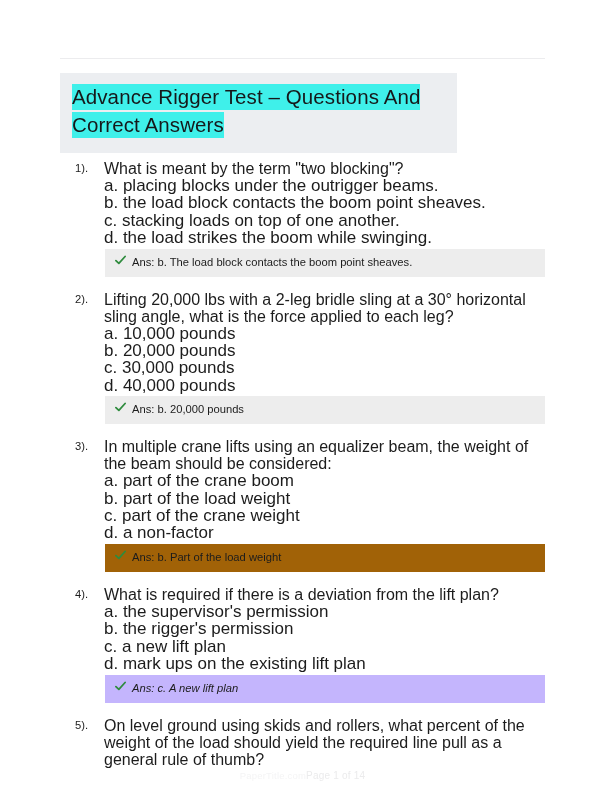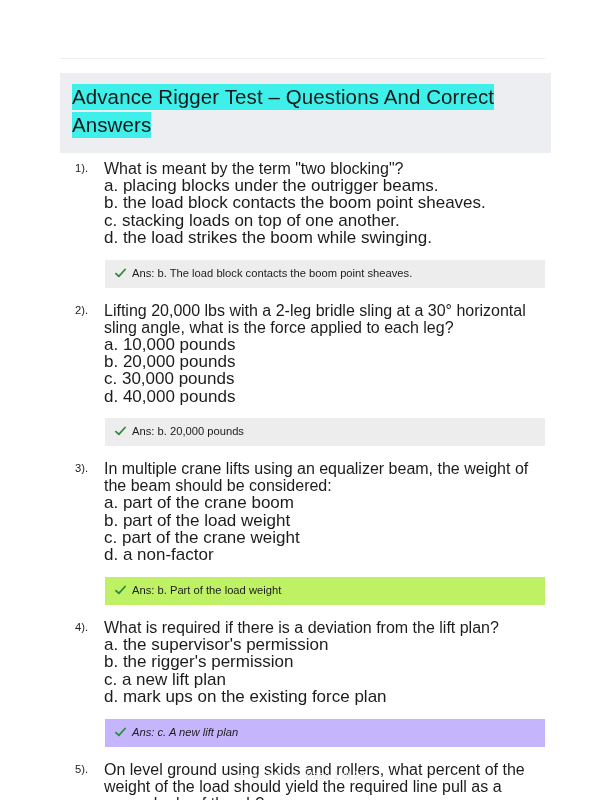--- a/index.html
+++ b/index.html
@@ -31,21 +31,21 @@
     width: 485px;
     height: 1px;
     background: #ececee;
   }
 
   
   .title-band {
     position: absolute;
     left: 60px;
     top: 73px;
-    width: 491px;
+    width: 397px;
     min-height: 70px;
     background: #eceef1;
     box-sizing: border-box;
     padding: 10px 12px 14px 12px;
   }
   .title-text {
     display: inline;
     font-size: 20.5px;
     line-height: 28px;
     font-weight: 400;
@@ -107,27 +107,27 @@
   }
   .options li {
     font-size: 17px;
     line-height: 17.4px;
     color: #1c1c1c;
   }
 
   
   .answer-bar {
     position: relative;
-    margin: 13px 0 0 105px;
+    margin: 2px 0 0 105px;
     width: 440px;
     box-sizing: border-box;
     background: #ededed;
     padding: 6px 12px 7px 10px;
     display: flex;
-    align-items: center;
+    align-items: flex-start;
     gap: 6px;
   }
   .check-icon {
     flex: 0 0 auto;
     width: 11px;
     height: 11px;
     display: inline-block;
     line-height: 0;
   }
   .check-icon svg { display: block; }
@@ -220,39 +220,39 @@
           <div class="qbody">
             <p class="qtext">In multiple crane lifts using an equalizer beam, the weight of the beam should be considered:</p>
             <ul class="options">
               <li>a. part of the crane boom</li>
               <li>b. part of the load weight</li>
               <li>c. part of the crane weight</li>
               <li>d. a non-factor</li>
             </ul>
           </div>
         </div>
-        <div class="answer-bar" style="background: #bef264;">
+        <div class="answer-bar" style="background: #a16207;">
           <span class="check-icon">
             <svg width="11" height="11" viewBox="0 0 12 12" xmlns="http://www.w3.org/2000/svg">
               <path d="M1 6.2 L4.2 9.2 L11 1.6" fill="none" stroke="#2e8b3d" stroke-width="1.9" stroke-linecap="round" stroke-linejoin="round"></path>
             </svg>
           </span>
           <span class="answer-text">Ans: b. Part of the load weight</span>
         </div>
       </div>
       <div class="qblock">
         <div class="qrow">
           <div class="qnum">4).</div>
           <div class="qbody">
             <p class="qtext">What is required if there is a deviation from the lift plan?</p>
             <ul class="options">
               <li>a. the supervisor's permission</li>
               <li>b. the rigger's permission</li>
               <li>c. a new lift plan</li>
-              <li>d. mark ups on the existing force plan</li>
+              <li>d. mark ups on the existing lift plan</li>
             </ul>
           </div>
         </div>
         <div class="answer-bar" style="background: #c4b5fd; font-style: italic;">
           <span class="check-icon">
             <svg width="11" height="11" viewBox="0 0 12 12" xmlns="http://www.w3.org/2000/svg">
               <path d="M1 6.2 L4.2 9.2 L11 1.6" fill="none" stroke="#2e8b3d" stroke-width="1.9" stroke-linecap="round" stroke-linejoin="round"></path>
             </svg>
           </span>
           <span class="answer-text">Ans: c. A new lift plan</span>

